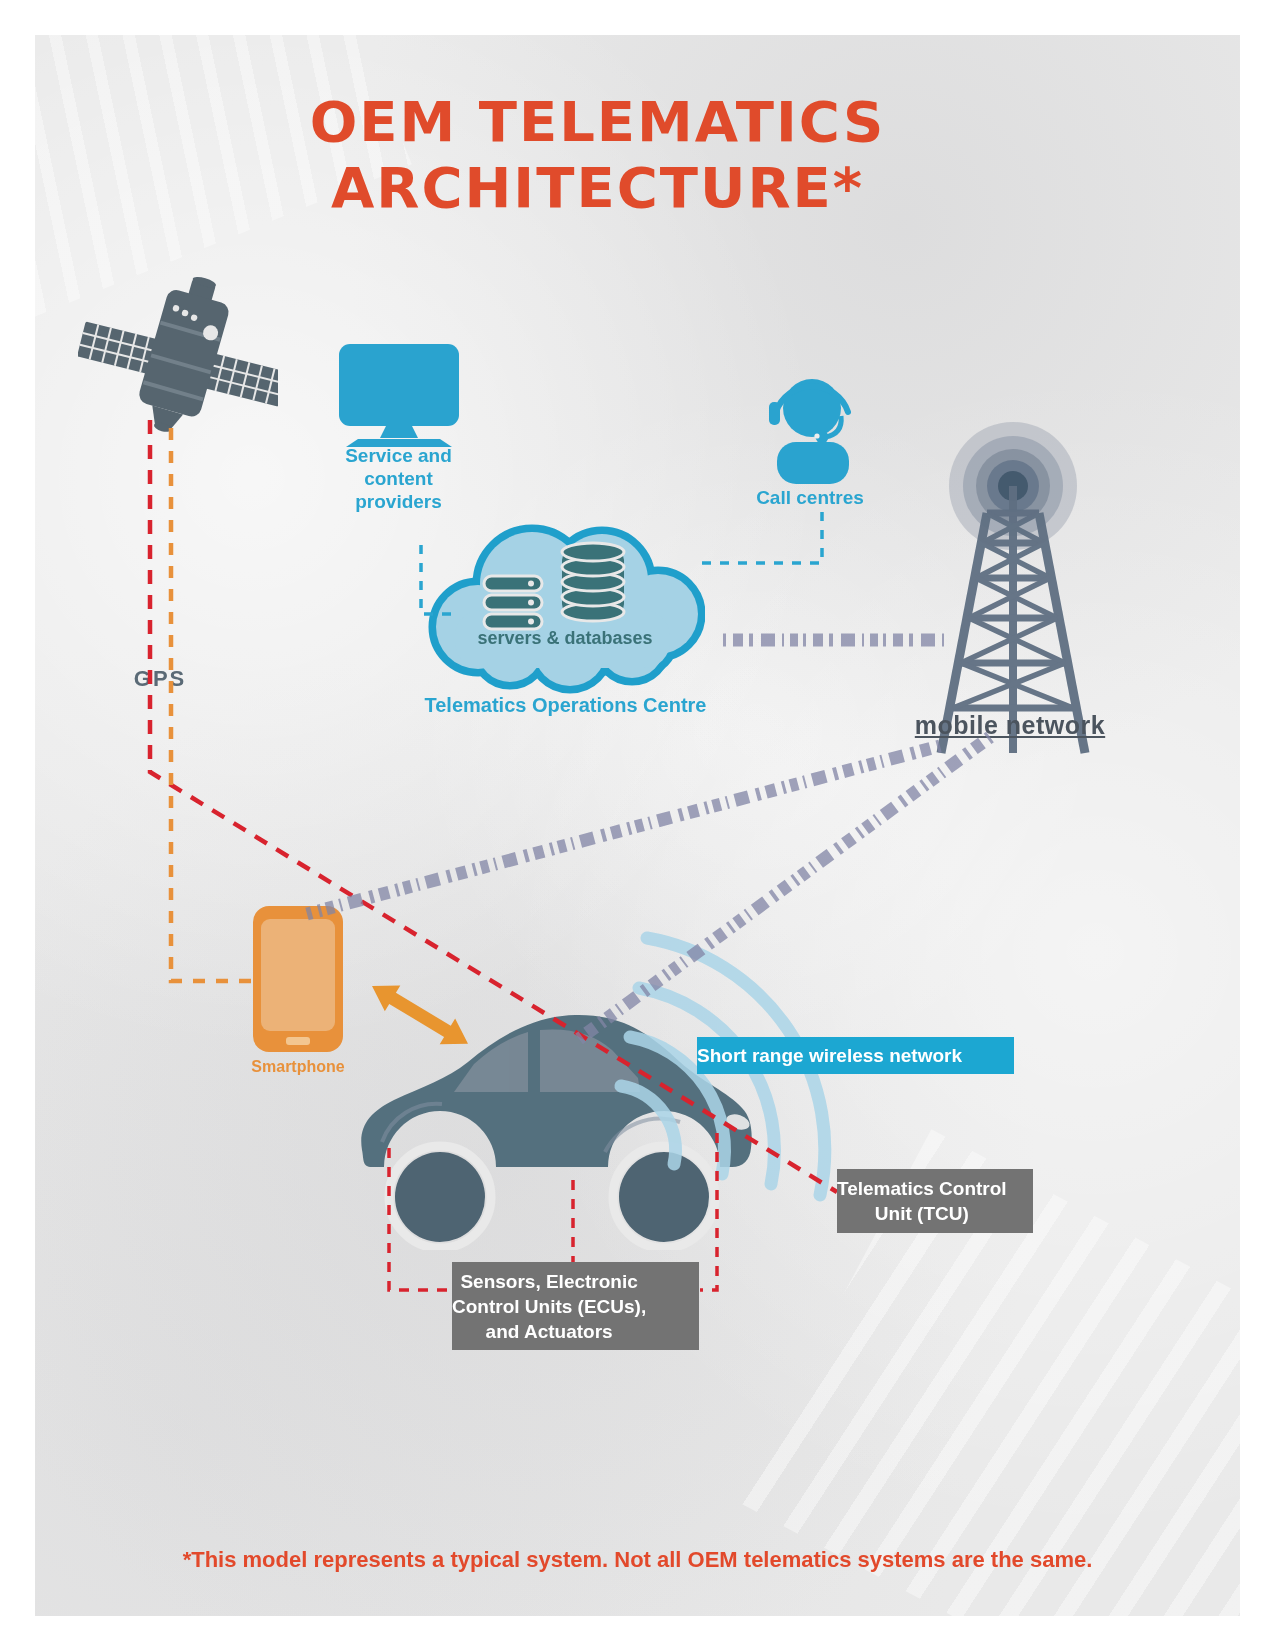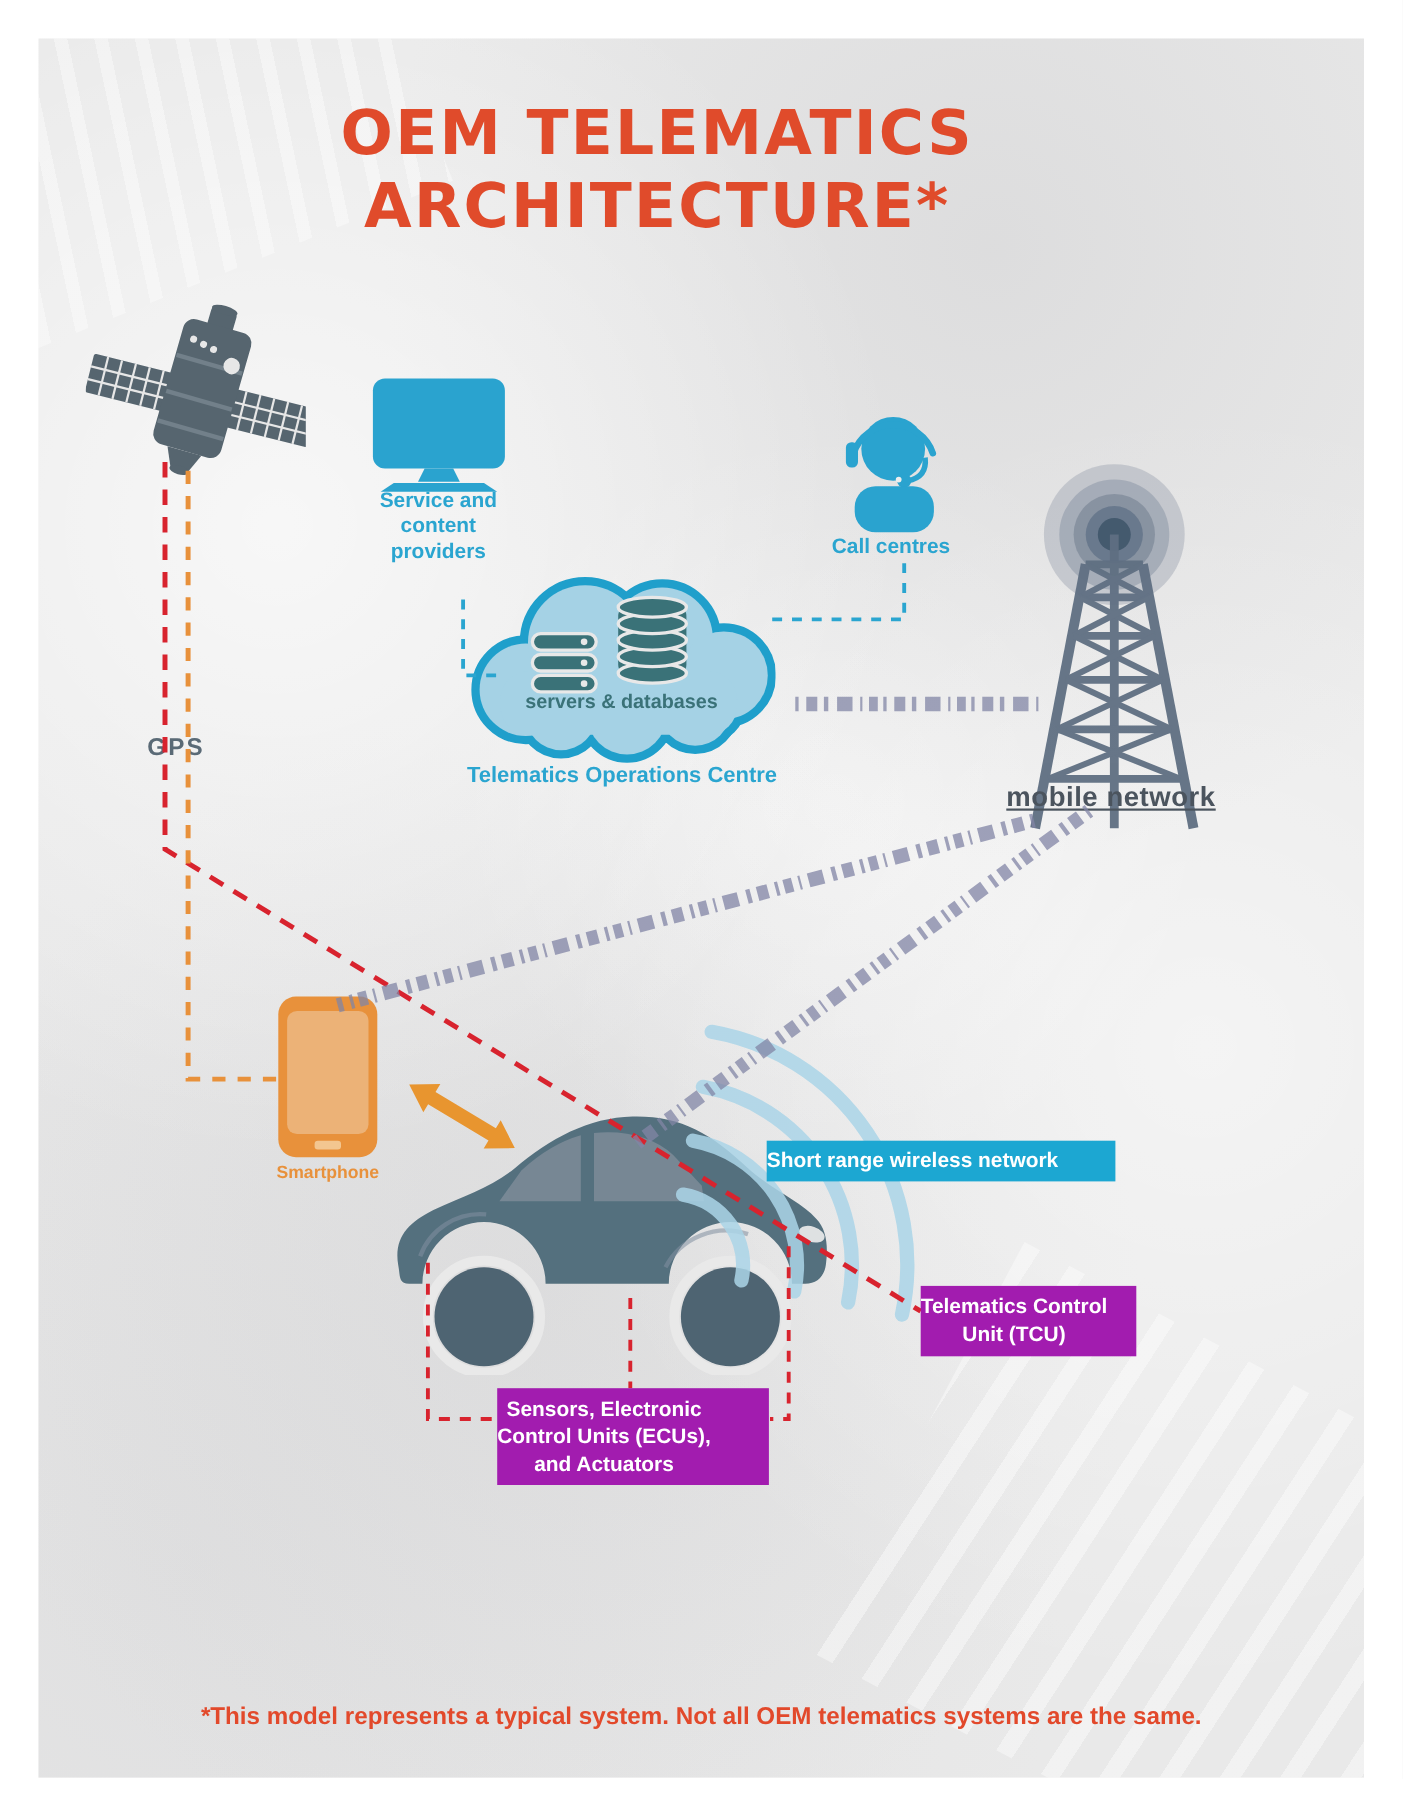--- a/index.html
+++ b/index.html
@@ -27,21 +27,21 @@
   .pre{white-space:pre-line;}
   .blue-lbl{color:#2aa5d0;font-size:19px;line-height:23px;}
   .teal-lbl{color:#3a7278;font-size:18px;}
   .dark-lbl{color:#4b545e;font-size:25px;font-weight:600;letter-spacing:.5px;}
   .gps-lbl{color:#5a6a76;font-size:22px;letter-spacing:2px;}
   .orange-lbl{color:#e8913b;font-size:16px;}
   .toc-lbl{color:#2aa5d0;font-size:20px;}
   .label-box{position:absolute;display:flex;align-items:center;justify-content:flex-start;
     color:#ffffff;font-weight:700;text-align:center;}
   .box-cyan{background:#1ca7d2;font-size:19px;}
-  .box-red{background:#a21caf;font-size:19px;line-height:25px;}
+  .box-red{background:#737373;font-size:19px;line-height:25px;}
   .footnote{position:absolute;text-align:center;color:#e2492b;font-weight:700;font-size:22px;}
   svg{display:block;}
 </style>
 </head>
 <body>
 
 <div class="stage">
   <div class="panel">
     <div class="tiretrack tt-tl"></div>
     <div class="tiretrack tt-br"></div>

